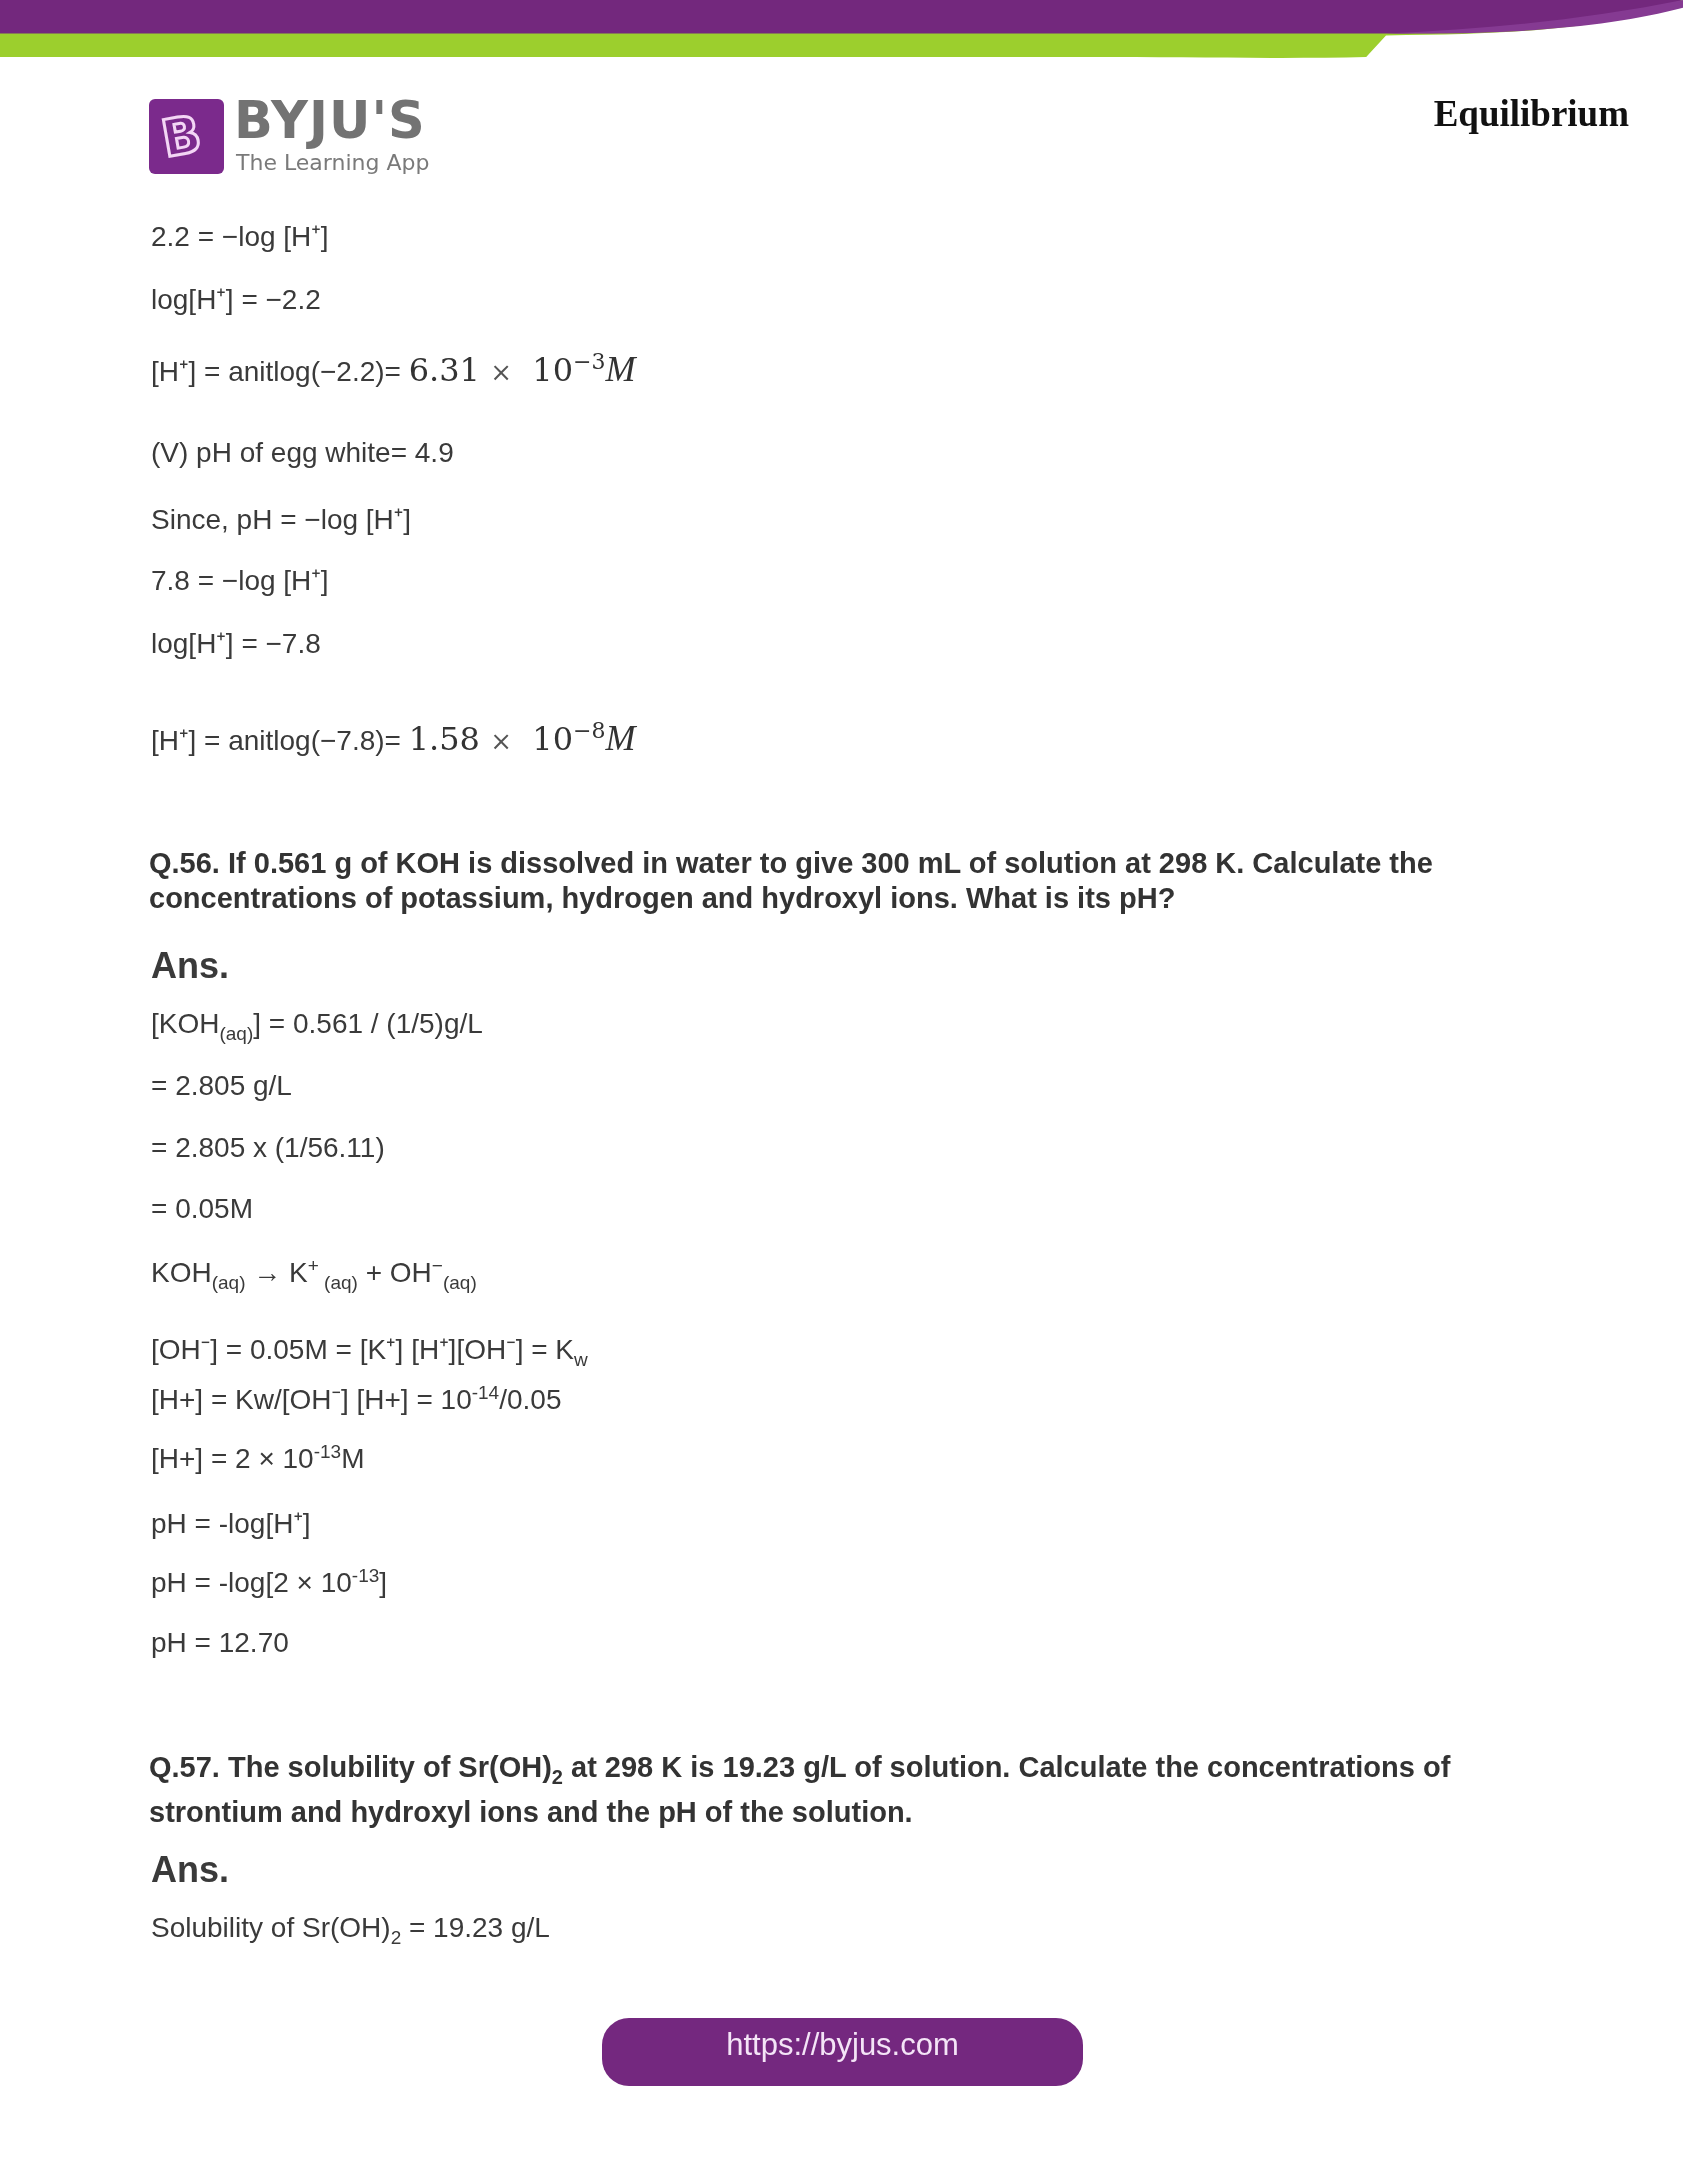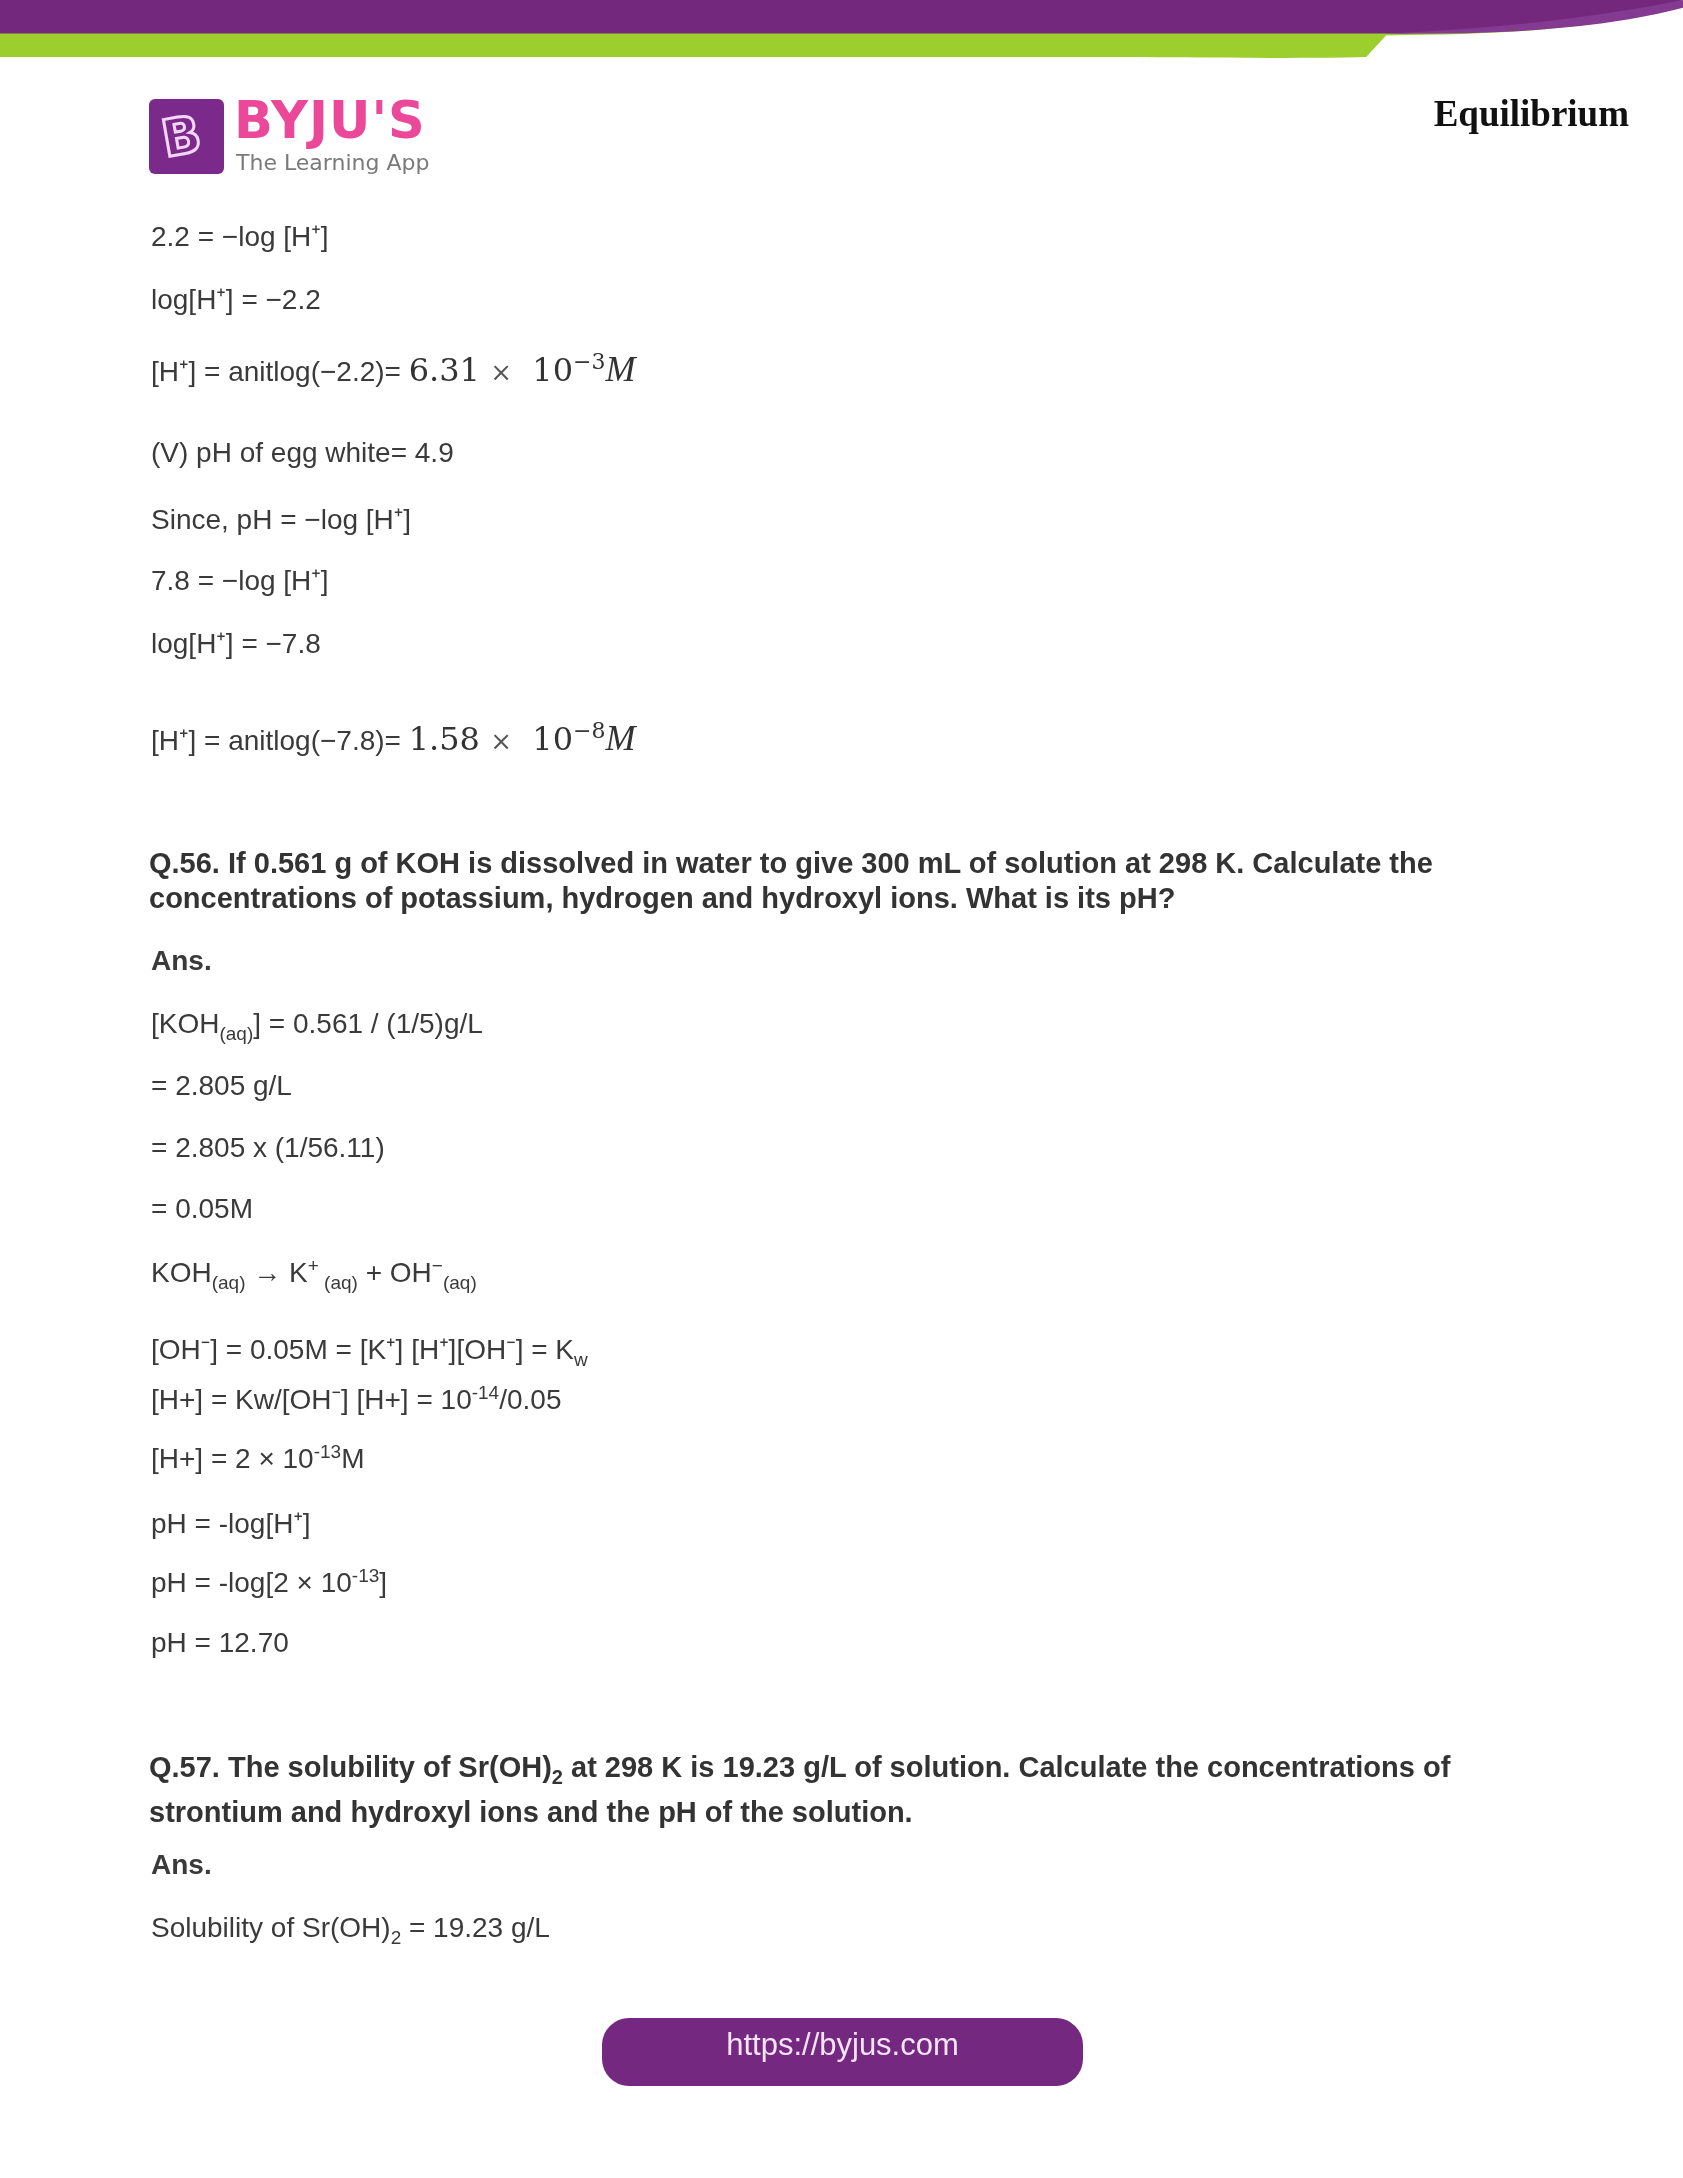--- a/index.html
+++ b/index.html
@@ -4,30 +4,30 @@
 <style>
   html, body { margin:0; padding:0; }
   body { width:1683px; height:2178px; background:#ffffff; position:relative; overflow:hidden;
          font-family:"Liberation Sans", sans-serif; color:#3a3a3a; }
   .banner { position:absolute; left:0; top:0; width:1683px; height:59px; }
   .logo { position:absolute; left:149px; top:97px; width:282px; height:81px; }
   .logo-box { position:absolute; left:0; top:2px; width:75px; height:75px; background:#7b2a8c; border-radius:6px; }
   .logo-b { position:absolute; left:13px; top:8px; font-family:"DejaVu Sans", sans-serif; font-weight:bold;
             font-size:51px; color:#7b2a8c; -webkit-text-stroke:3px #f3d6f5; transform:rotate(-10deg); }
   .logo-name { position:absolute; left:85px; top:-6px; font-family:"DejaVu Sans", sans-serif; font-weight:bold;
-               font-size:51px; color:#ec4899; letter-spacing:1px; }
+               font-size:51px; color:#737373; letter-spacing:1px; }
   .logo-tag { position:absolute; left:87px; top:53px; font-family:"DejaVu Sans", sans-serif; font-size:22px; color:#7a7a7a; }
   .doc-title { position:absolute; right:54px; top:91px; text-align:right; font-family:"Liberation Serif", serif;
                font-weight:bold; font-size:37px; line-height:45px; color:#111; }
   .line { position:absolute; left:151px; font-size:28px; color:#3a3a3a; white-space:nowrap; }
   .line sub, .line sup { font-size:19px; }
   .math { font-family:"DejaVu Serif", serif; font-size:32px; color:#333; }
   .math i { font-family:"Liberation Serif", serif; font-size:36px; }
   .q { position:absolute; left:149px; width:1406px; font-weight:bold; font-size:29px; line-height:35px; color:#333; }
-  .ans { position:absolute; left:151px; font-weight:bold; font-size:28px; color:#3a3a3a; }
+  .ans { position:absolute; left:151px; font-weight:bold; font-size:36px; color:#3a3a3a; }
   .footer-pill { position:absolute; left:602px; top:2018px; width:481px; height:68px; background:#74287f;
                  border-radius:27px; text-align:center; line-height:53px; font-size:31px; color:#f4e4f7; }
 </style>
 </head>
 <body>
 
 <svg class="banner" viewBox="0 0 1700 60" preserveAspectRatio="none">
   <path d="M0,0 H1700 V0 C1640,25 1560,35 1400,36 L1380,58 C1300,60 1200,58 1100,58 H0 Z" fill="#9ccf2d"></path>
   <path d="M0,0 H1700 C1660,12 1620,22 1560,28 C1500,33 1460,34 1400,34 H0 Z" fill="#73287d"></path>
   <path d="M1400,34 C1500,30 1600,20 1700,0 V8 C1640,24 1560,33 1460,34 Z" fill="#853a92"></path>

